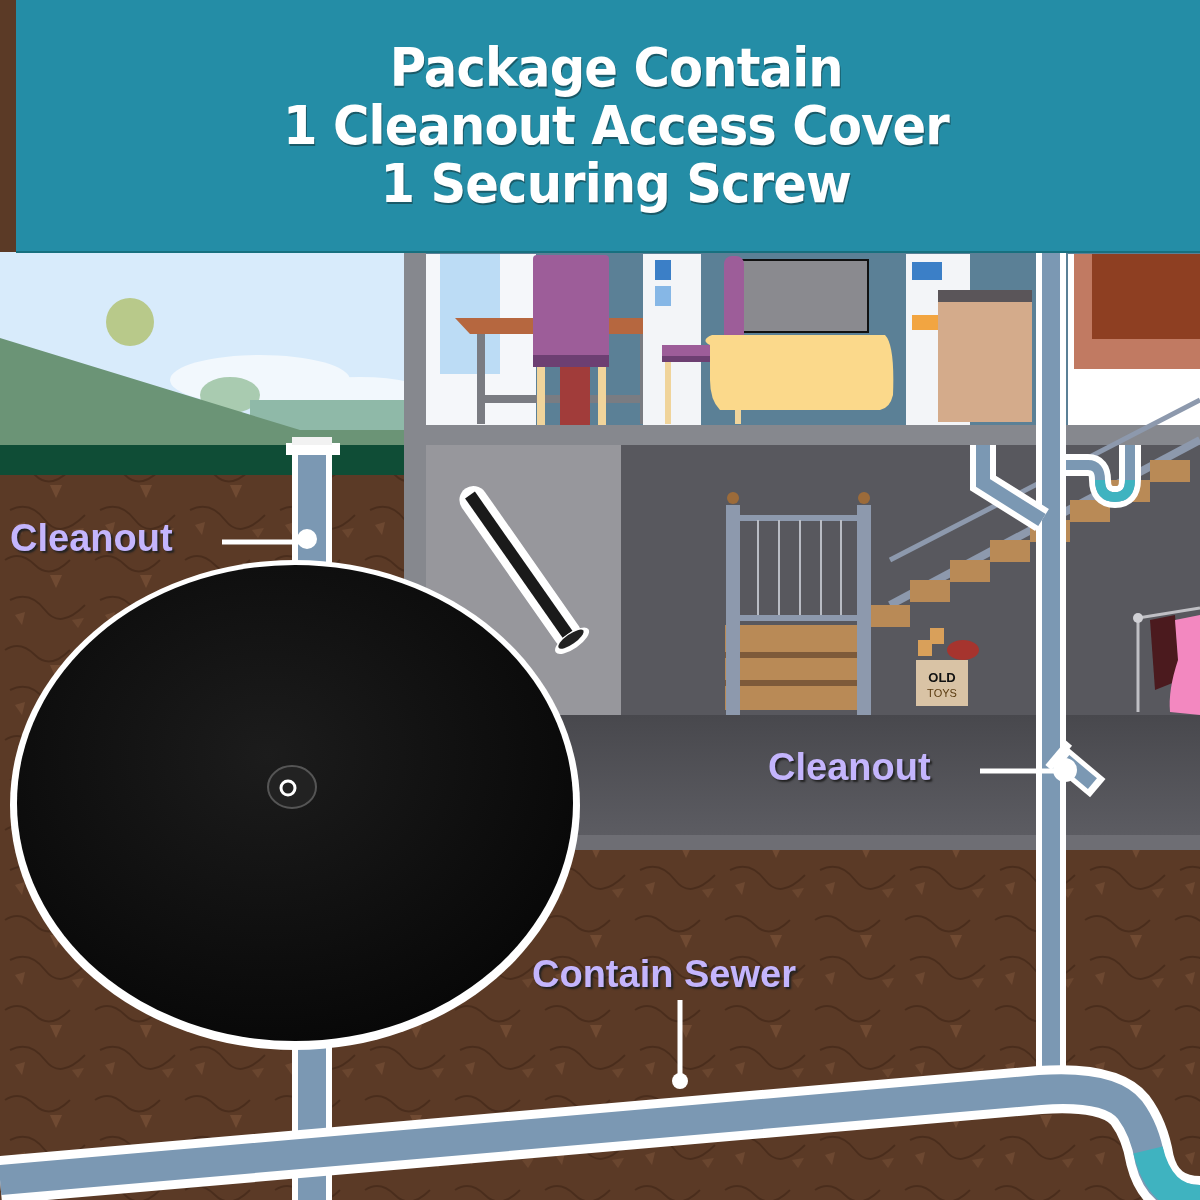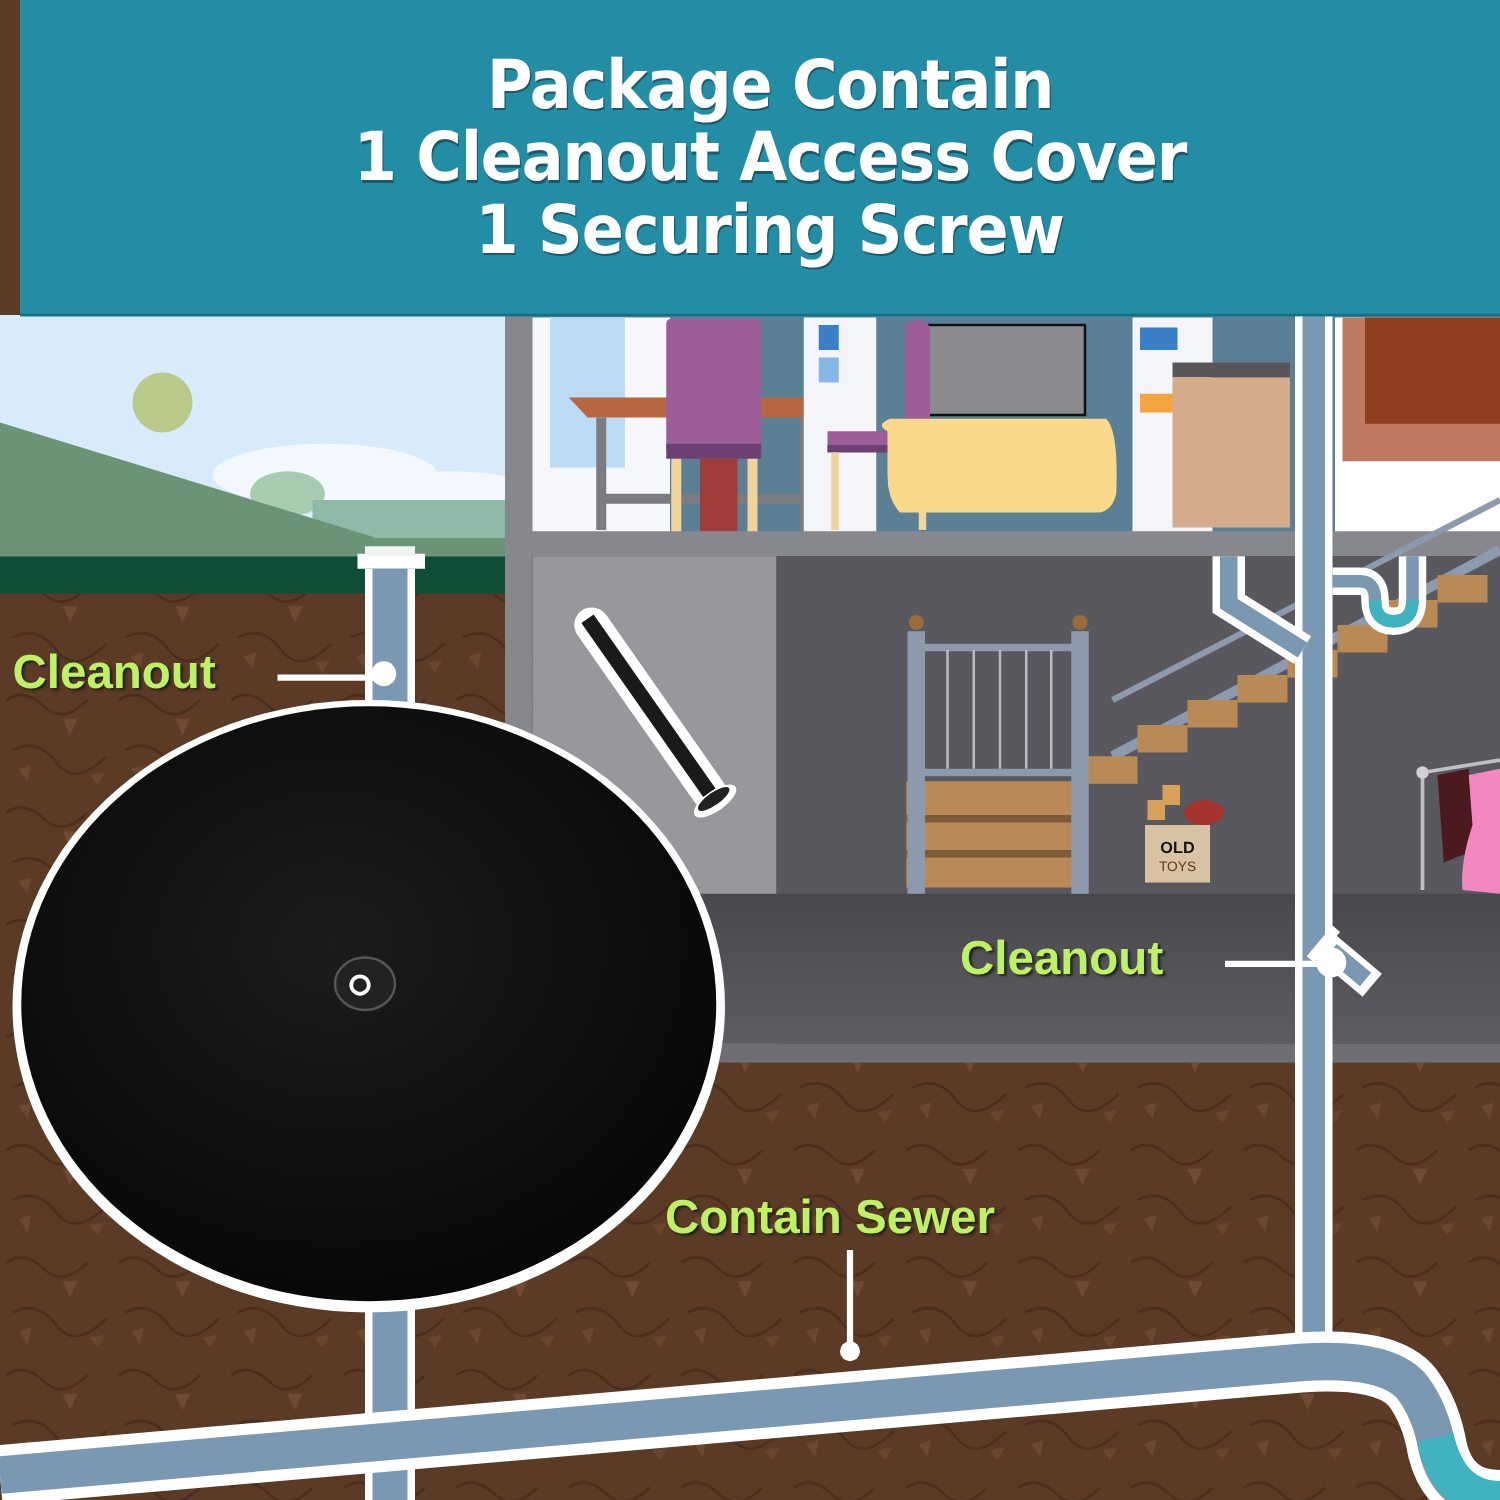--- a/index.html
+++ b/index.html
@@ -1,20 +1,20 @@
 <!DOCTYPE html>
 <html><head>
 <meta charset="utf-8">
 <style>
   html, body { margin: 0; padding: 0; }
   body { width: 1200px; height: 1200px; overflow: hidden; position: relative; background: #5b3a26; font-family: "Liberation Sans", sans-serif; }
   #scene { position: absolute; left: 0; top: 0; width: 1200px; height: 1200px; }
   .banner { position: absolute; left: 16px; top: 0; width: 1200px; height: 251px; background: #248da6; border-bottom: 2px solid #17707f; display: flex; flex-direction: column; align-items: center; justify-content: center; }
   .banner .line { color: #fff; font-family: "DejaVu Sans", sans-serif; font-weight: bold; font-size: 54px; line-height: 58px; letter-spacing: -1px; text-shadow: 1px 2px 0 #1a5a68; transform: scaleX(0.92); }
-  .label { position: absolute; color: #bef264; font-family: "Liberation Sans", sans-serif; font-weight: bold; font-size: 38px; text-shadow: 2px 2px 2px #222; white-space: nowrap; }
+  .label { position: absolute; color: #c4b5fd; font-family: "Liberation Sans", sans-serif; font-weight: bold; font-size: 38px; text-shadow: 2px 2px 2px #222; white-space: nowrap; }
 </style>
 </head>
 <body>
 
 <svg id="scene" viewBox="0 0 1200 1200">
   <defs>
     <pattern id="soilPat" width="90" height="90" patternUnits="userSpaceOnUse">
       <rect width="90" height="90" fill="#5b3a26"></rect>
       <path d="M5 20 Q20 10 35 25 T70 20" stroke="#4a2d1c" stroke-width="2" fill="none"></path>
       <path d="M10 60 Q30 50 45 70 T85 65" stroke="#4a2d1c" stroke-width="2" fill="none"></path>

